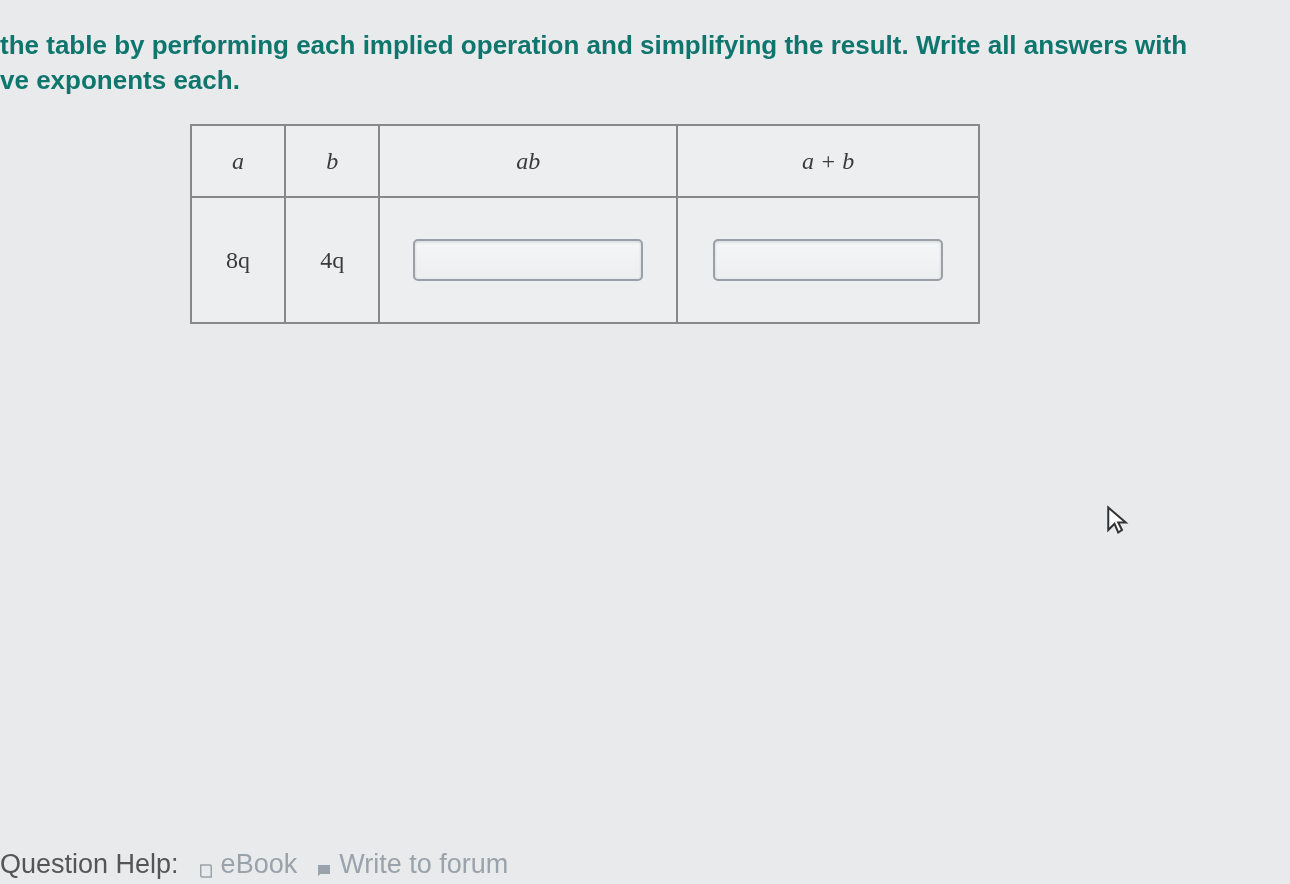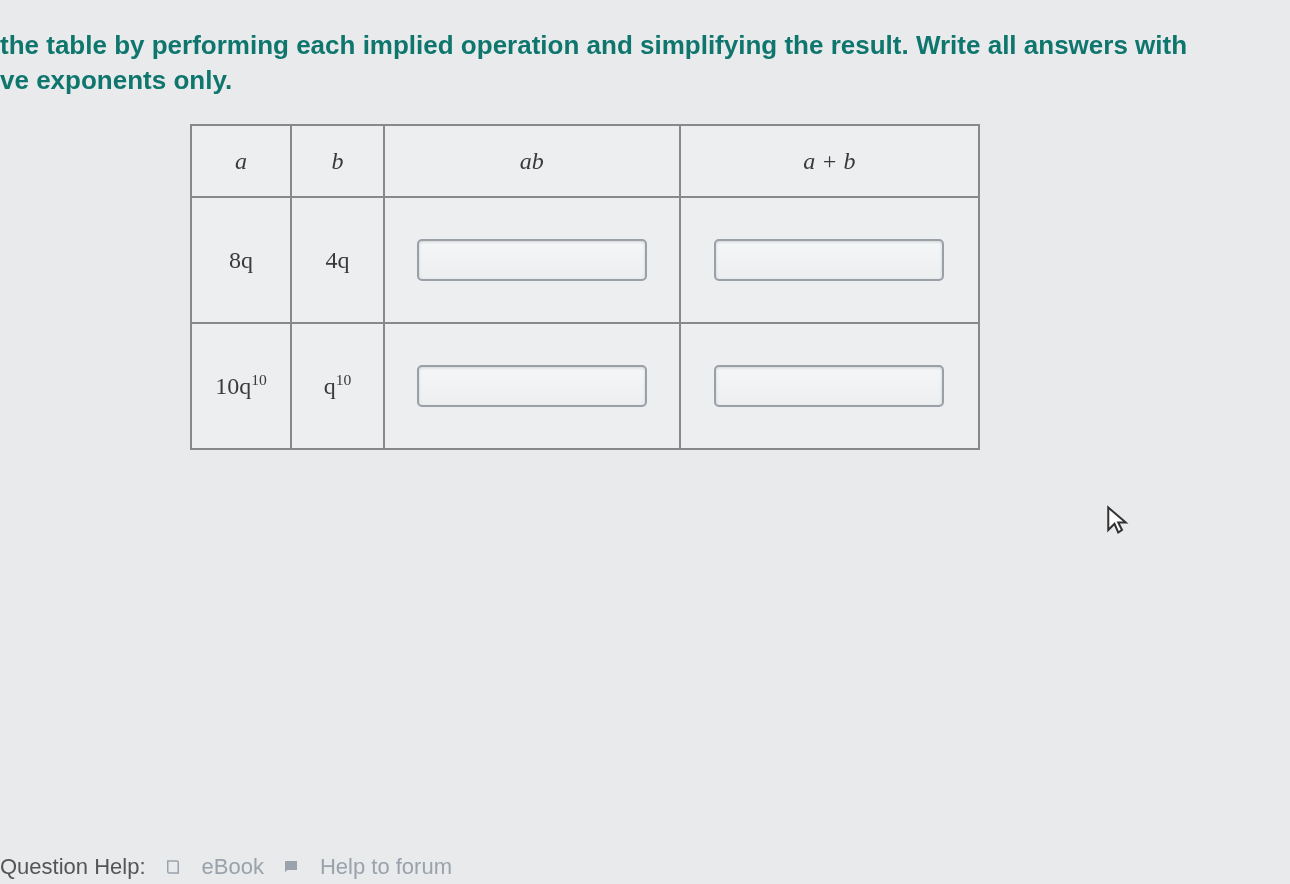--- a/index.html
+++ b/index.html
@@ -72,99 +72,93 @@
       background: linear-gradient(#f5f6f7,#eceef0);
       font-size: 18px;
       padding: 4px 8px;
       outline: none;
       box-shadow: inset 0 1px 3px rgba(0,0,0,0.15);
     }
     .footer {
       position: absolute;
       left: 0;
       bottom: 4px;
-      font-size: 22px;
+      font-size: 27px;
       color: #888;
       display: flex;
       align-items: center;
       gap: 18px;
     }
     .footer .label {
       color: #555;
       font-weight: 500;
     }
     .footer .link {
       color: #9aa2ab;
       cursor: pointer;
       display: inline-flex;
-      align-items: center;
-      gap: 20px;
+      align-items: flex-end;
+      gap: 6px;
     }
     .icon-svg {
       width: 18px;
       height: 18px;
       fill: currentColor;
     }
     .cursor {
       position: absolute;
       right: 160px;
       top: 505px;
       font-size: 28px;
       color: #333;
       pointer-events: none;
     }
   </style>
 </head>
 <body>
 
 <div class="instruction">
   <span>the table by performing each implied operation and simplifying the result. Write all answers with</span><br>
-  <span>ve exponents only.</span>
+  <span>ve exponents each.</span>
 </div>
 
 <div class="table-wrap">
   <table>
     <thead>
       <tr>
         <th class="col-a">a</th>
         <th class="col-b">b</th>
         <th class="col-ab">ab</th>
         <th class="col-apb">a + b</th>
       </tr>
     </thead>
     <tbody>
       <tr>
         <td><span class="expr"><span>8</span><span>q</span><sup></sup></span></td>
         <td><span class="expr"><span>4</span><span>q</span><sup></sup></span></td>
         <td><input class="answer-input" type="text" style=""></td>
         <td><input class="answer-input" type="text" style=""></td>
       </tr>
-      <tr>
-        <td><span class="expr"><span>10</span><span>q</span><sup>10</sup></span></td>
-        <td><span class="expr"><span></span><span>q</span><sup>10</sup></span></td>
-        <td><input class="answer-input" type="text" style=""></td>
-        <td><input class="answer-input" type="text" style=""></td>
-      </tr>
     </tbody>
   </table>
 </div>
 
 <div class="footer">
   <span class="label">Question Help:</span>
   <span class="link">
     <svg class="icon-svg" viewBox="0 0 24 24">
         <path d="M4 3h13a3 3 0 0 1 3 3v15H7a3 3 0 0 1-3-3V3zm2 2v13a1 1 0 0 0 1 1h11V6a1 1 0 0 0-1-1H6z"></path>
       </svg>
     <span>eBook</span>
   </span>
   <span class="link">
     <svg class="icon-svg" viewBox="0 0 24 24">
         <path d="M4 4h16v12H7l-3 3V4z"></path>
       </svg>
-    <span>Help to forum</span>
+    <span>Write to forum</span>
   </span>
 </div>
 
 <div class="cursor">
   <svg width="26" height="30" viewBox="0 0 20 24" fill="none" stroke="#333" stroke-width="1.6">
     <path d="M3 2 L3 20 L8 15 L11 22 L14 20 L11 14 L17 14 Z" fill="#fdfdfd"></path>
   </svg>
 </div>
 
 </body></html>

